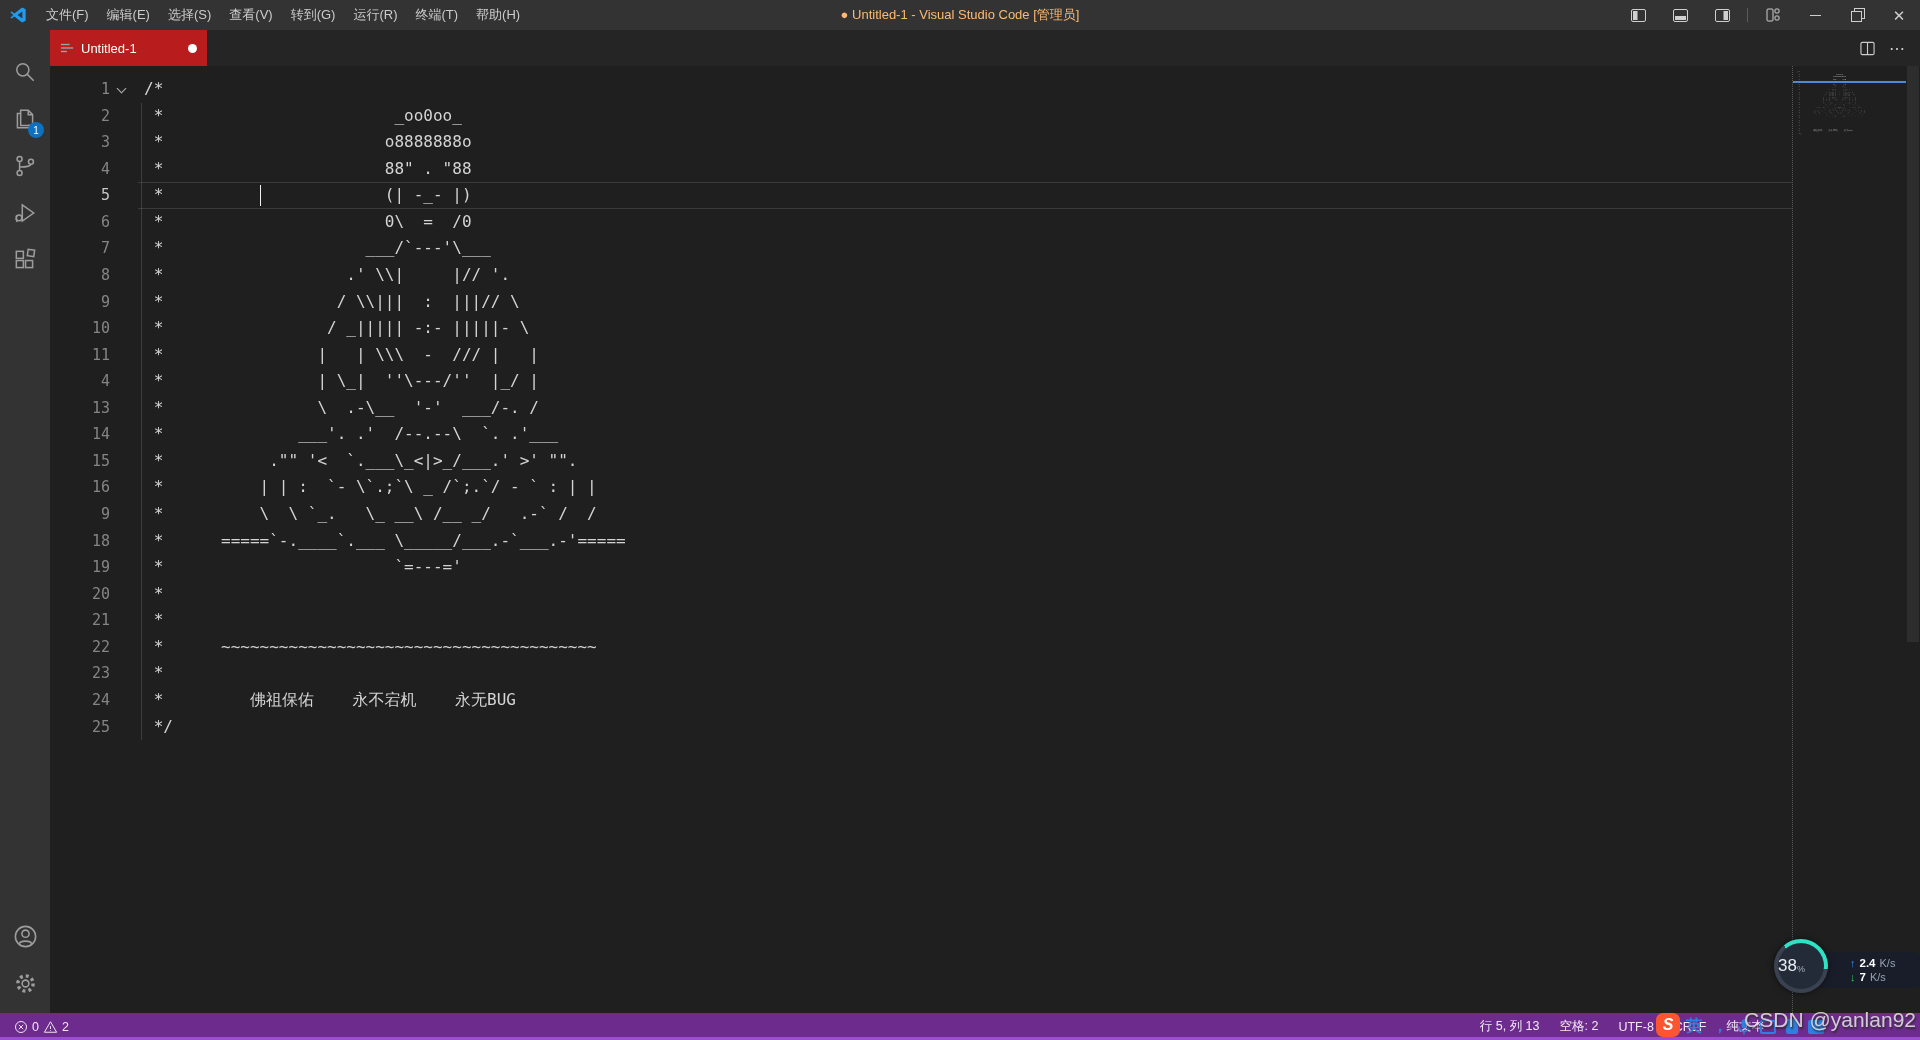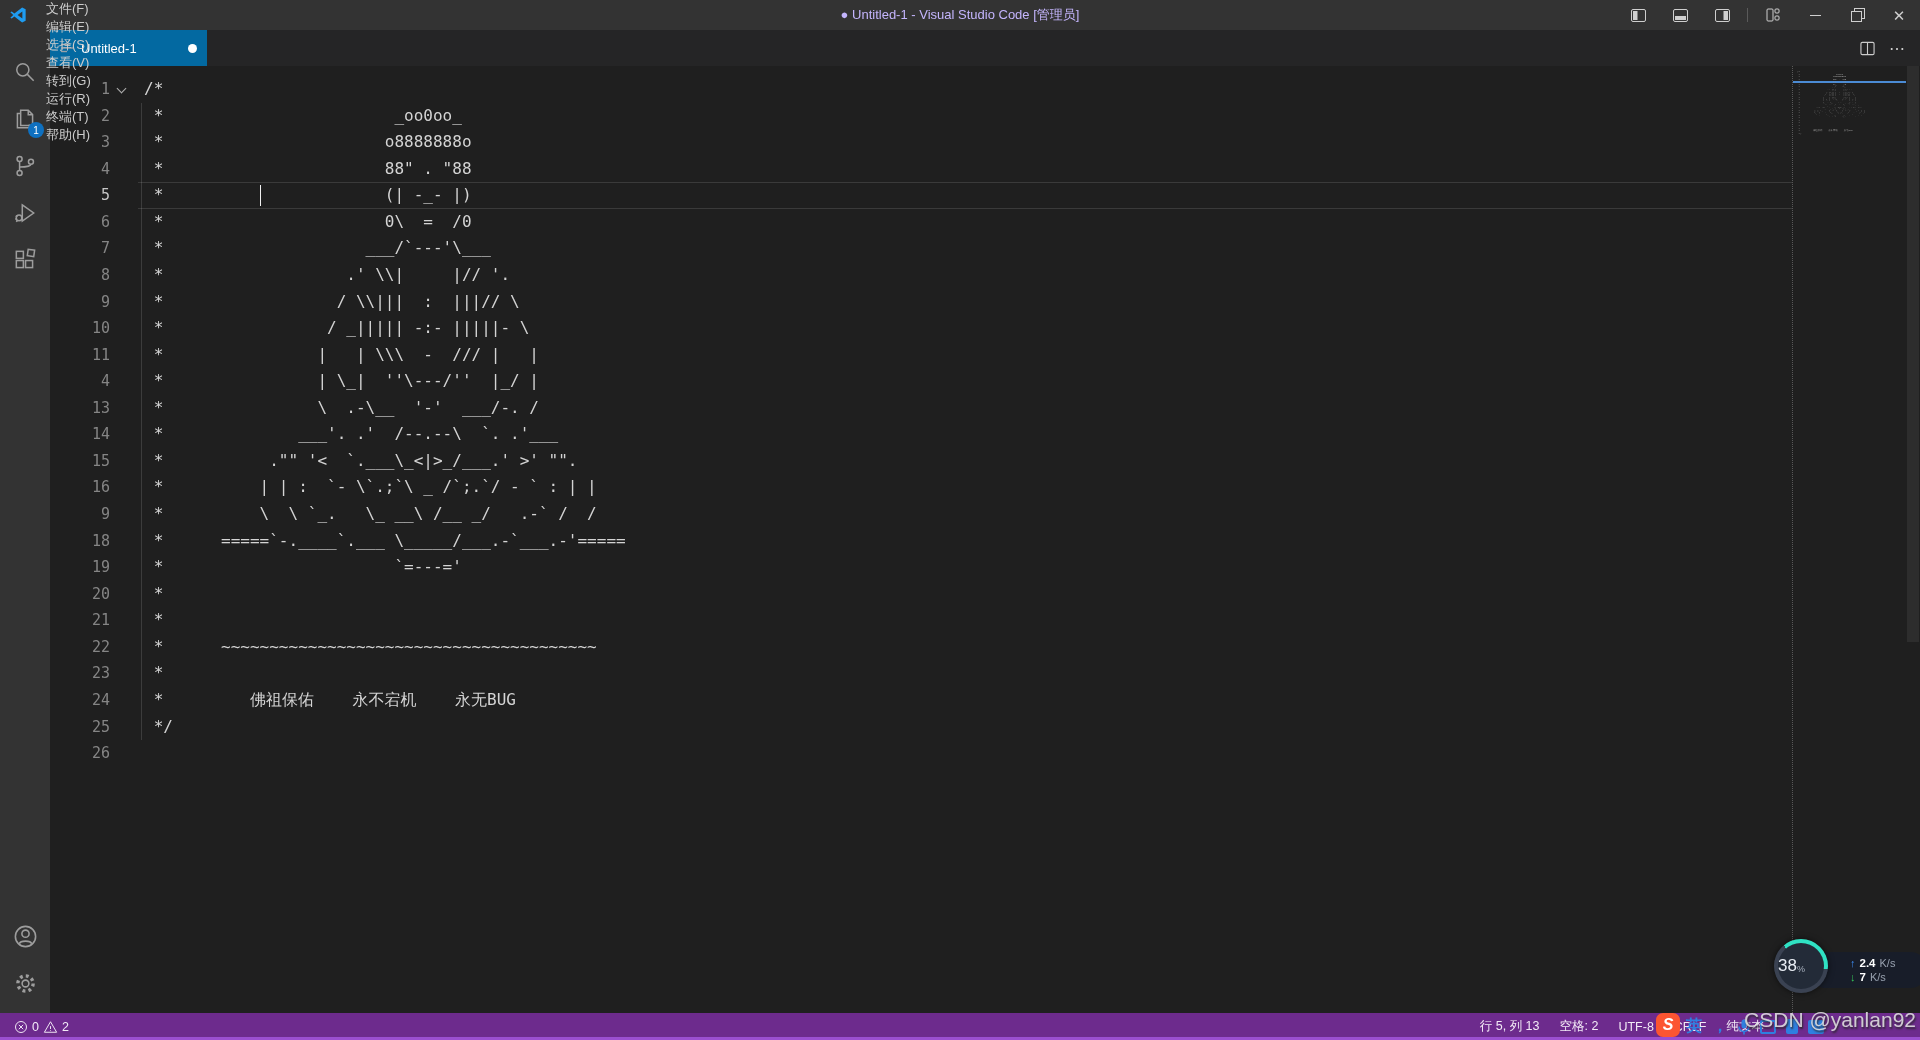--- a/index.html
+++ b/index.html
@@ -3,24 +3,24 @@
 <meta charset="utf-8">
 <style>
   * { margin:0; padding:0; box-sizing:border-box; }
   html,body { width:1920px; height:1040px; overflow:hidden; background:#1f1f1f;
               font-family:"Liberation Sans", sans-serif; }
 
   
   .titlebar { position:absolute; left:0; top:0; width:1920px; height:30px;
               background:#333333; display:flex; align-items:center; z-index:30; }
   .vslogo { width:18px; height:18px; margin:0 10px 0 9px; flex:0 0 auto; }
-  .menus { display:flex; align-items:flex-start; height:100%;flex-direction:column; }
+  .menus { display:flex; align-items:flex-end; height:100%; }
   .menu-item { color:#cccccc; font-size:13px; padding:0 9px; height:100%;
                display:flex; align-items:center; cursor:default; }
-  .win-title { position:absolute; left:0; right:0; text-align:center; color:#c4b5fd;
+  .win-title { position:absolute; left:0; right:0; text-align:center; color:#fdba74;
                font-size:13px; pointer-events:none; }
   .win-controls { margin-left:auto; display:flex; align-items:center; height:100%; z-index:2; }
   .wc-btn { width:42px; height:100%; display:flex; align-items:center; justify-content:center;
             color:#cfcfcf; }
   .wc-btn svg { display:block; }
   .lay-sep { width:1px; height:14px; background:#5a5a5a; margin:0 4px; }
   .min-line { width:11px; height:1px; background:#cfcfcf; }
   .restore-box { position:relative; width:10px; height:10px; }
   .restore-box::before { content:""; position:absolute; left:2px; top:-2px; width:9px; height:9px;
                          border:1px solid #cfcfcf; }
@@ -35,21 +35,21 @@
              position:relative; cursor:pointer; }
   .ab-icon svg { stroke:#9d9d9d; fill:none; stroke-width:1.4; }
   .ab-badge { position:absolute; right:6px; bottom:4px; min-width:16px; height:16px;
               border-radius:8px; background:#0e70c0; color:#fff; font-size:10px;
               display:flex; align-items:center; justify-content:center; }
   .ab-bottom { position:absolute; left:0; bottom:6px; }
 
   
   .tabbar { position:absolute; left:50px; top:30px; right:0; height:36px; background:#252526;
             display:flex; align-items:stretch; z-index:10; }
-  .tab { width:158px; background:#0369a1; display:flex; align-items:center; padding:0 10px;
+  .tab { width:158px; background:#b91c1c; display:flex; align-items:center; padding:0 10px;
          gap:7px; border-right:1px solid #252526; cursor:pointer; }
   .tab-label { color:#ffffff; font-size:13px; }
   .dirty-dot { width:9px; height:9px; border-radius:50%; background:#ffffff; margin-left:auto; }
   .tab-actions { margin-left:auto; display:flex; align-items:center; gap:14px; padding-right:14px; }
   .tab-actions svg, .tab-actions .dots { color:#cccccc; }
   .dots { font-size:16px; letter-spacing:1px; }
 
   
   .editor { position:absolute; left:50px; top:66px; right:0; bottom:27px; background:#1f1f1f;
             font-family:"DejaVu Sans Mono", monospace; font-size:16px; }
@@ -277,21 +277,20 @@
       <div class="line"><span class="ln">16</span><span class="ltext"> *          | | :  `- \`.;`\ _ /`;.`/ - ` : | |</span></div>
       <div class="line"><span class="ln">9</span><span class="ltext"> *          \  \ `_.   \_ __\ /__ _/   .-` /  /</span></div>
       <div class="line"><span class="ln">18</span><span class="ltext"> *      =====`-.____`.___ \_____/___.-`___.-'=====</span></div>
       <div class="line"><span class="ln">19</span><span class="ltext"> *                        `=---='</span></div>
       <div class="line"><span class="ln">20</span><span class="ltext"> *</span></div>
       <div class="line"><span class="ln">21</span><span class="ltext"> *</span></div>
       <div class="line"><span class="ln">22</span><span class="ltext"> *      ~~~~~~~~~~~~~~~~~~~~~~~~~~~~~~~~~~~~~~~</span></div>
       <div class="line"><span class="ln">23</span><span class="ltext"> *</span></div>
       <div class="line"><span class="ln">24</span><span class="ltext"> *         佛祖保佑    永不宕机    永无BUG</span></div>
       <div class="line"><span class="ln">25</span><span class="ltext"> */</span></div>
-      <div class="line"><span class="ln">26</span><span class="ltext"></span></div>
     </div>
   <div class="minimap">
     <div class="mm-curline"></div>
     <pre id="mm-pre">/*
  *                        _oo0oo_
  *                       o8888888o
  *                       88" . "88
  *                       (| -_- |)
  *                       0\  =  /0
  *                     ___/`---'\___

